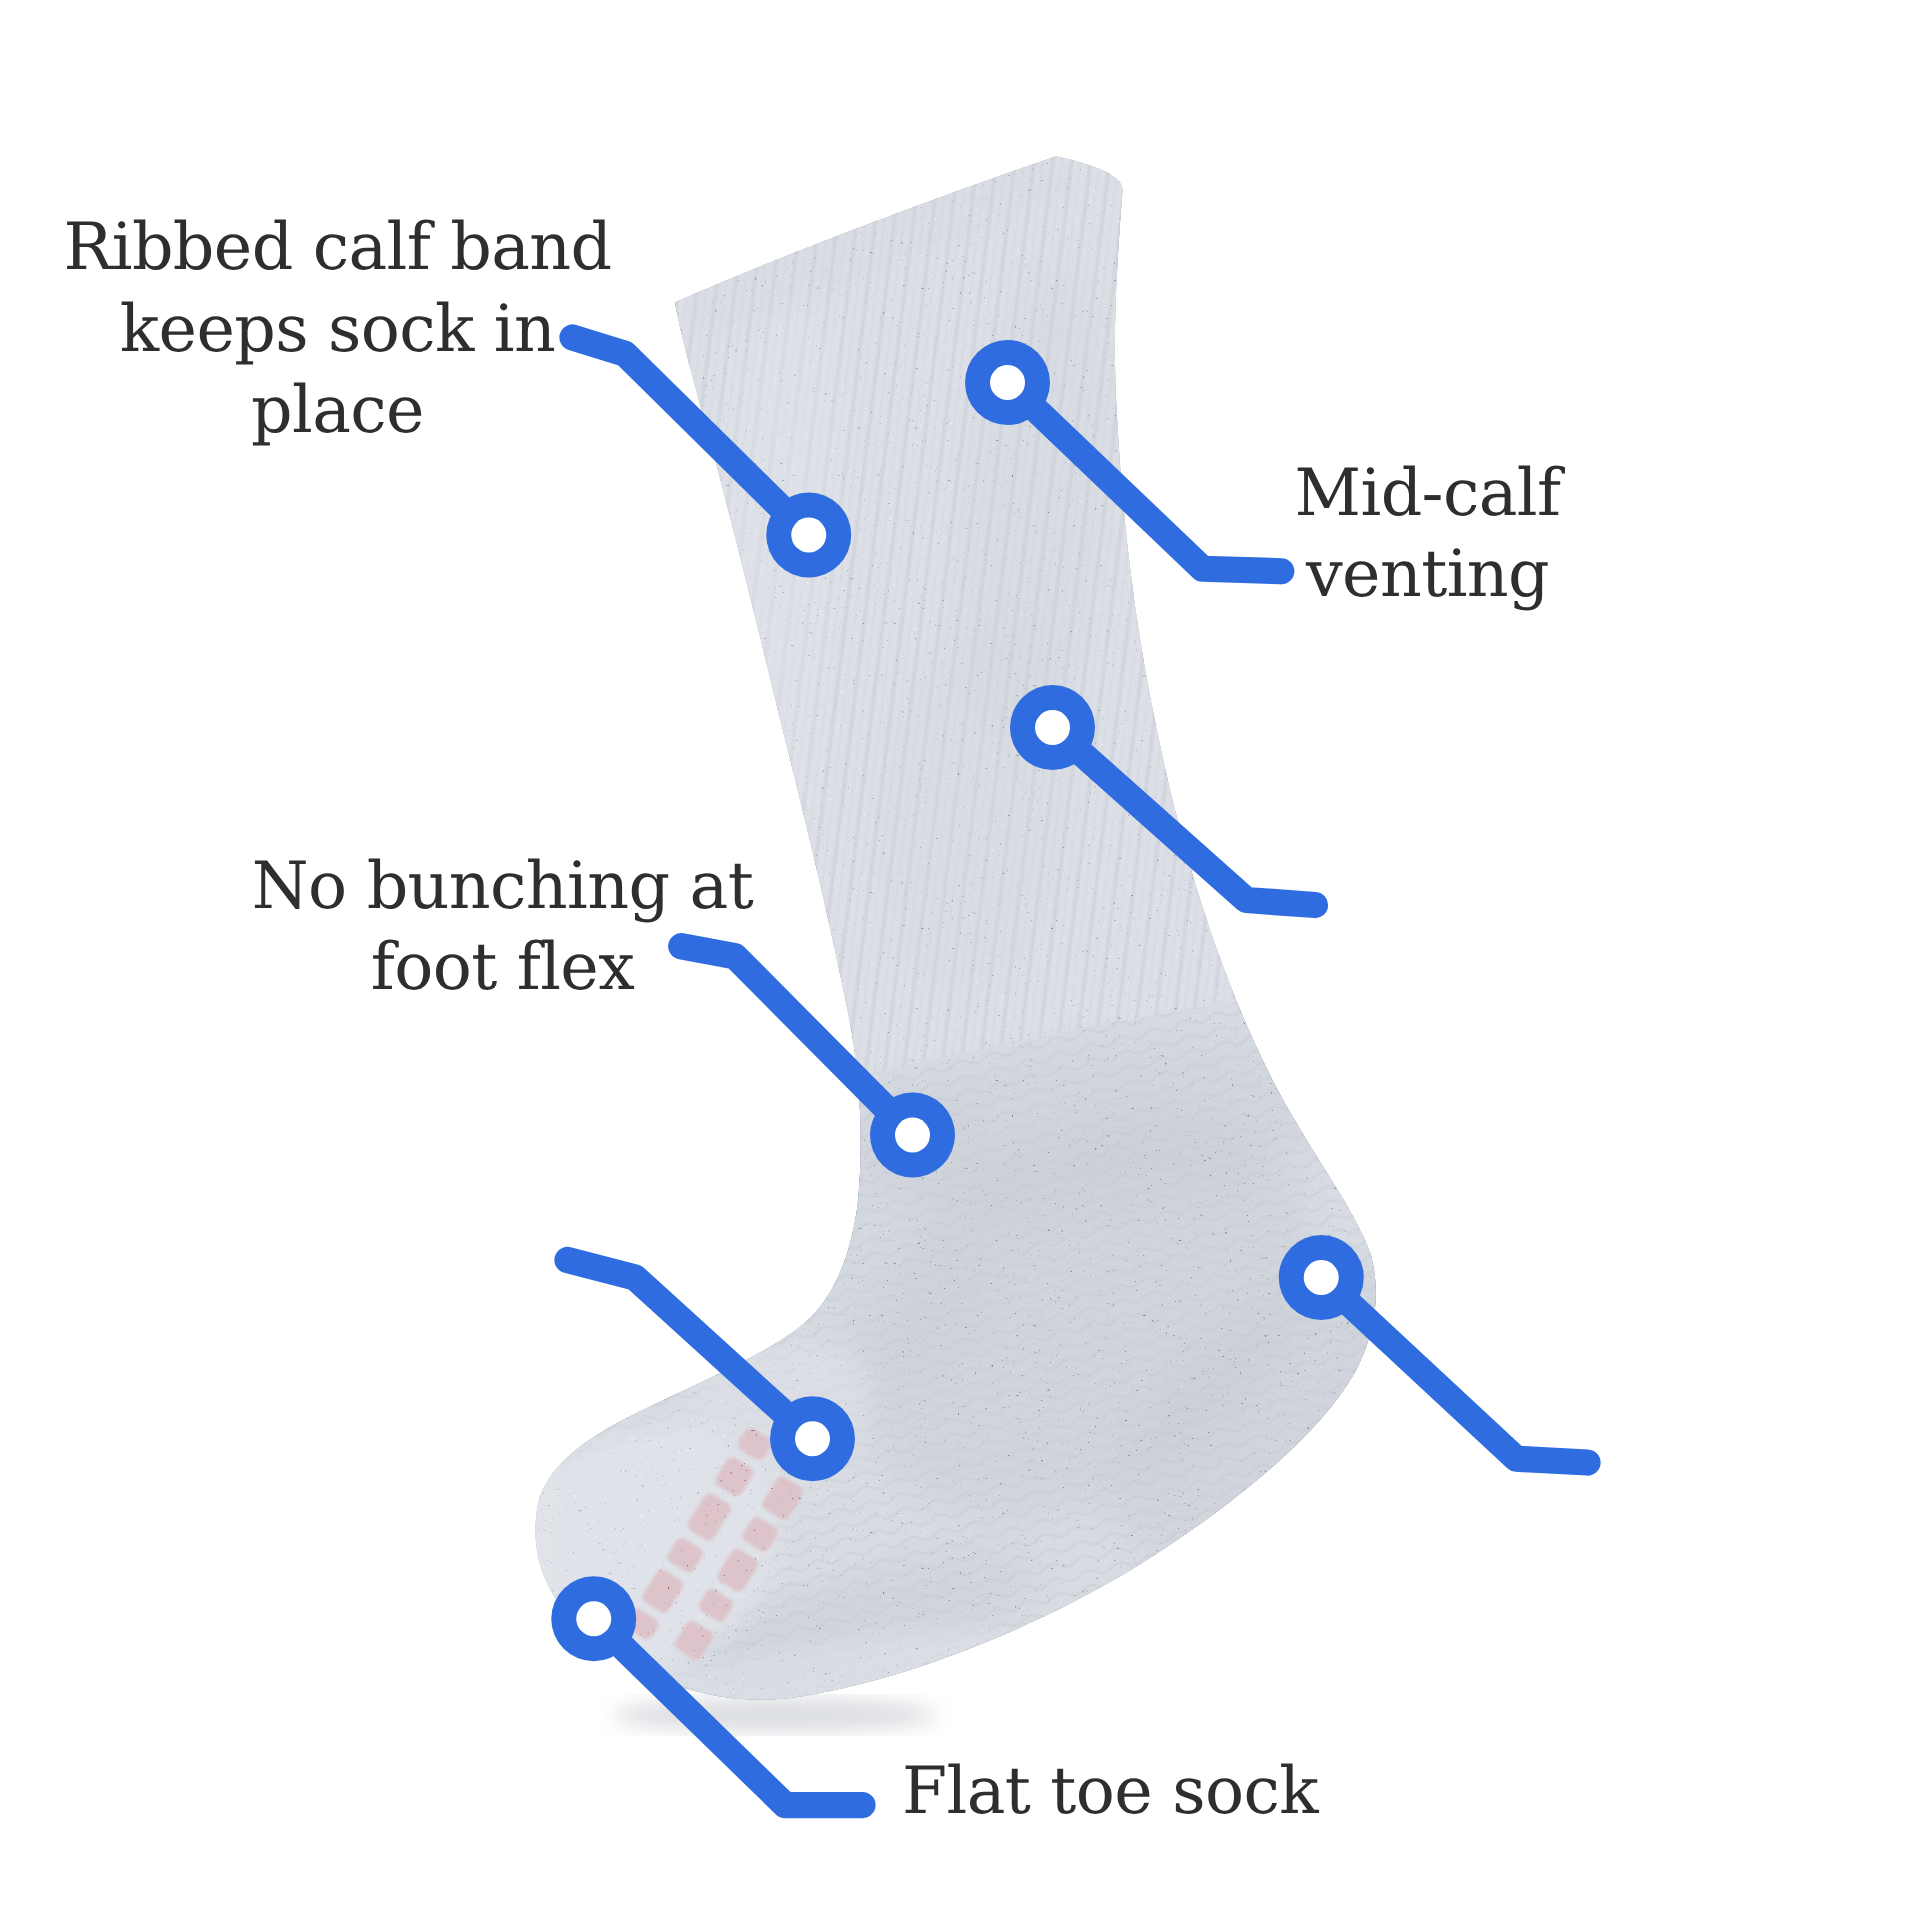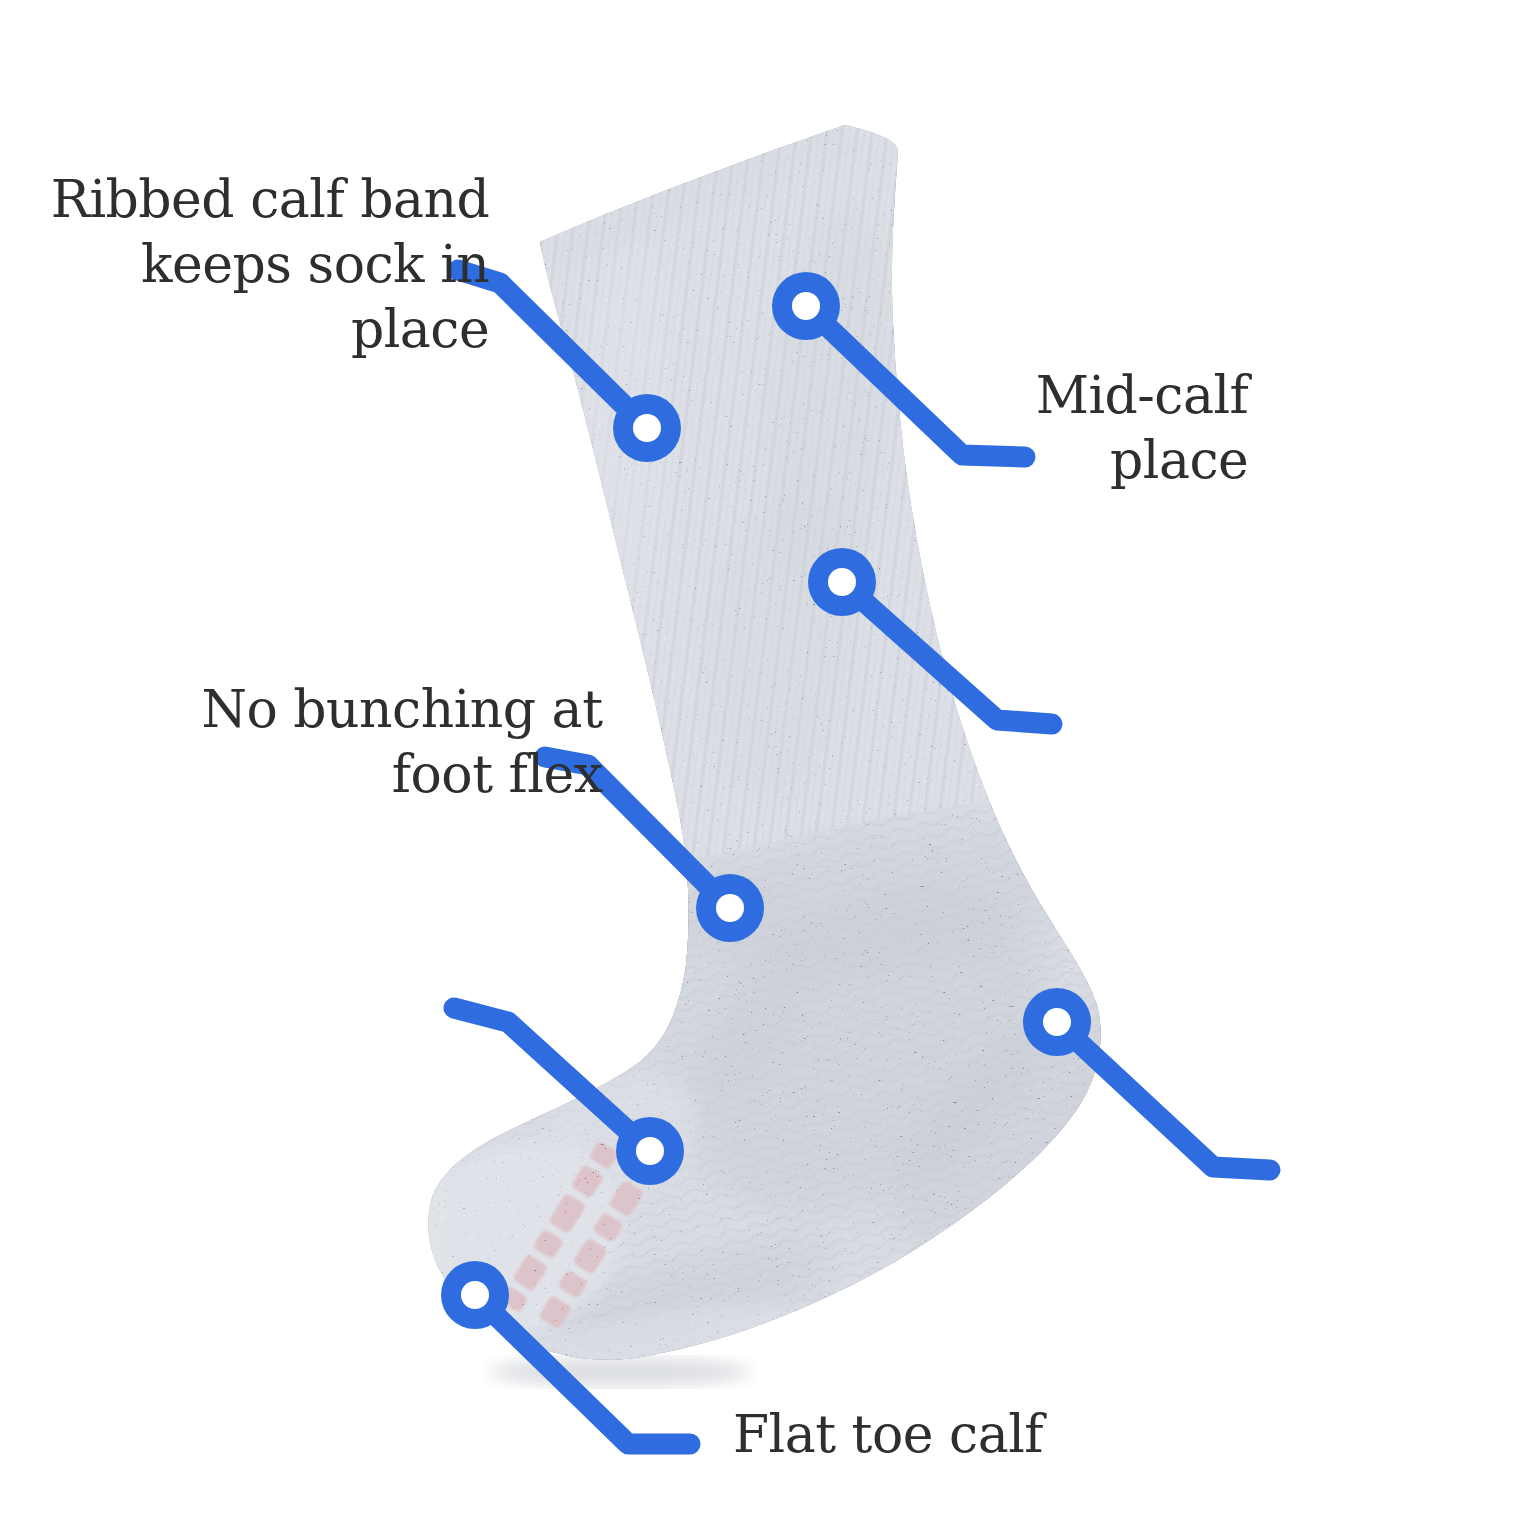--- a/index.html
+++ b/index.html
@@ -7,21 +7,21 @@
     position:relative;
     width:1536px;height:1536px;
     background:#ffffff;
     overflow:hidden;
     font-family:"DejaVu Serif","Liberation Serif",serif;
   }
   .canvas svg{position:absolute;left:0;top:0;}
   .label{
     position:absolute;
     transform:translate(-50%,-50%);
-    text-align:right;
+    text-align:center;
     white-space:pre-line;
     font-size:52px;
     line-height:65px;
     color:#2e2e2e;
     z-index:3;
     letter-spacing:-0.5px;
   }
   .overlay{z-index:2;}
   .sockart{z-index:1;}
 </style>
@@ -173,18 +173,18 @@
       <polyline points="475,1295 628,1444 690,1444" fill="none" stroke-width="21" stroke-linecap="round" stroke-linejoin="round" stroke="#2e6ce0"></polyline>
       <circle cx="475" cy="1295" r="34" fill="#2e6ce0"></circle>
       <circle cx="475" cy="1295" r="14" fill="#ffffff"></circle>
     </g>
   </svg>
 
   <div class="label" style="left:270px;top:264px">Ribbed calf band
 keeps sock in
 place</div>
   <div class="label" style="left:1142px;top:428px">Mid-calf
-place</div>
+venting</div>
   <div class="label" style="left:402px;top:742px">No bunching at
 foot flex</div>
-  <div class="label" style="left:888px;top:1434px">Flat toe calf</div>
+  <div class="label" style="left:888px;top:1434px">Flat toe sock</div>
 
 </div>
 
 </body></html>

